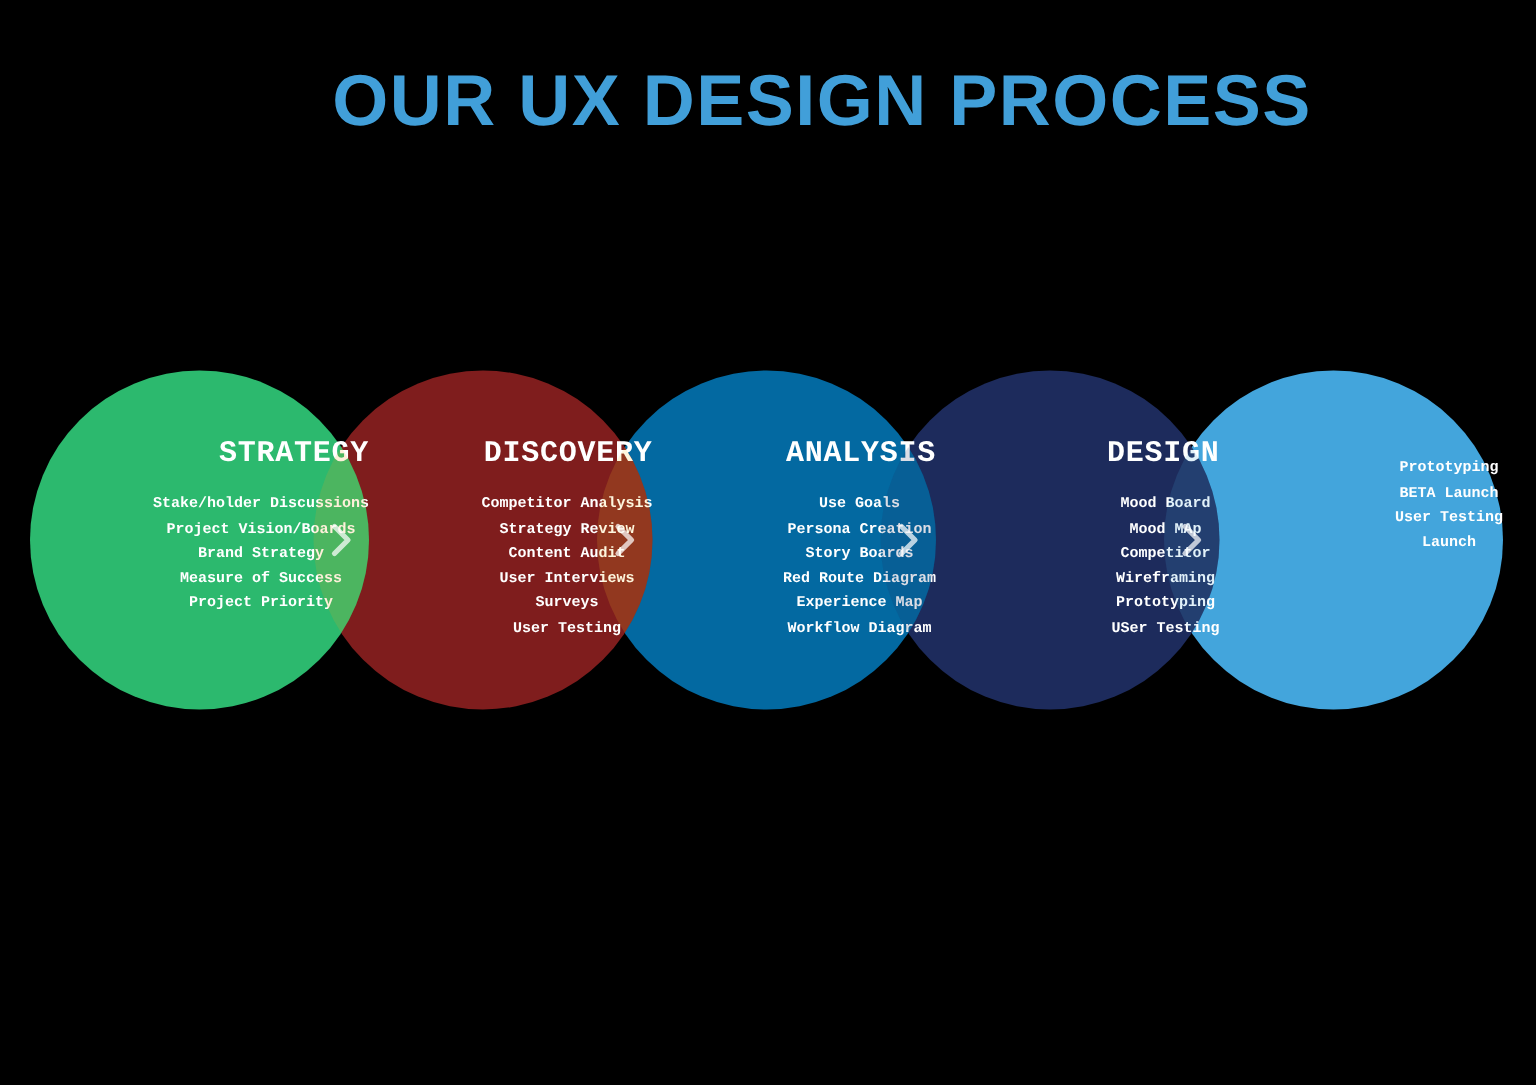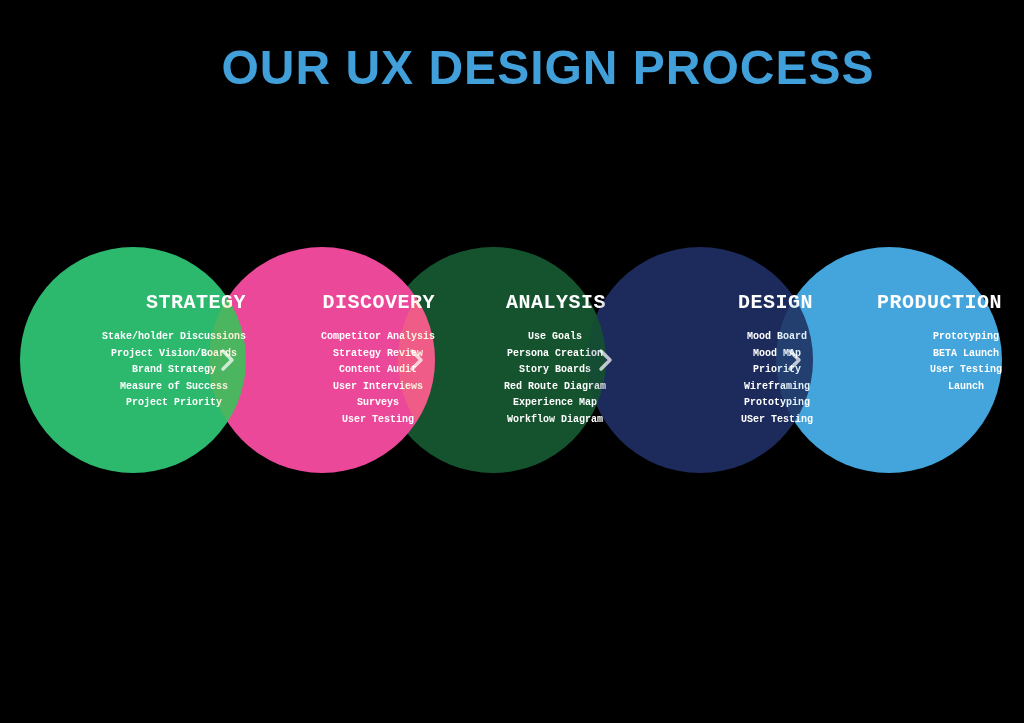--- a/index.html
+++ b/index.html
@@ -21,22 +21,22 @@
     color:#419fd9;
     padding-left:36px;
   }
   .circle{
     position:absolute;
     top:247px;
     width:226px;height:226px;
     border-radius:50%;
   }
   .c-strategy  {left:20px;  background:#2cb96e; z-index:50;}
-  .c-discovery {left:209px; background:#ec4899; z-index:40;}
-  .c-analysis  {left:380px; background:#14532d; z-index:30;}
+  .c-discovery {left:209px; background:#7f1d1d; z-index:40;}
+  .c-analysis  {left:398px; background:#0369a1; z-index:30;}
   .c-design    {left:587px; background:#1d2b5c; z-index:20;}
   .c-production{left:776px; background:#43a5dc; z-index:10;}
 
   
   .lens{
     position:absolute;
     top:247px;
     width:226px;height:226px;
     border-radius:50%;
     z-index:55;
@@ -133,31 +133,30 @@
       </div>
     </div>
   </div>
 
   <div class="circle c-design">
     <div class="circle-content">
       <div class="stage-title">DESIGN</div>
       <div class="stage-items">
         <div class="stage-item">Mood Board</div>
         <div class="stage-item">Mood MAp</div>
-        <div class="stage-item">Priority</div>
+        <div class="stage-item">Competitor</div>
         <div class="stage-item">Wireframing</div>
         <div class="stage-item">Prototyping</div>
         <div class="stage-item">USer Testing</div>
       </div>
     </div>
   </div>
 
   <div class="circle c-production">
     <div class="circle-content">
-      <div class="stage-title">PRODUCTION</div>
       <div class="stage-items">
         <div class="stage-item">Prototyping</div>
         <div class="stage-item">BETA Launch</div>
         <div class="stage-item">User Testing</div>
         <div class="stage-item">Launch</div>
       </div>
     </div>
   </div>
 
   <div class="lens lens-1"></div>

